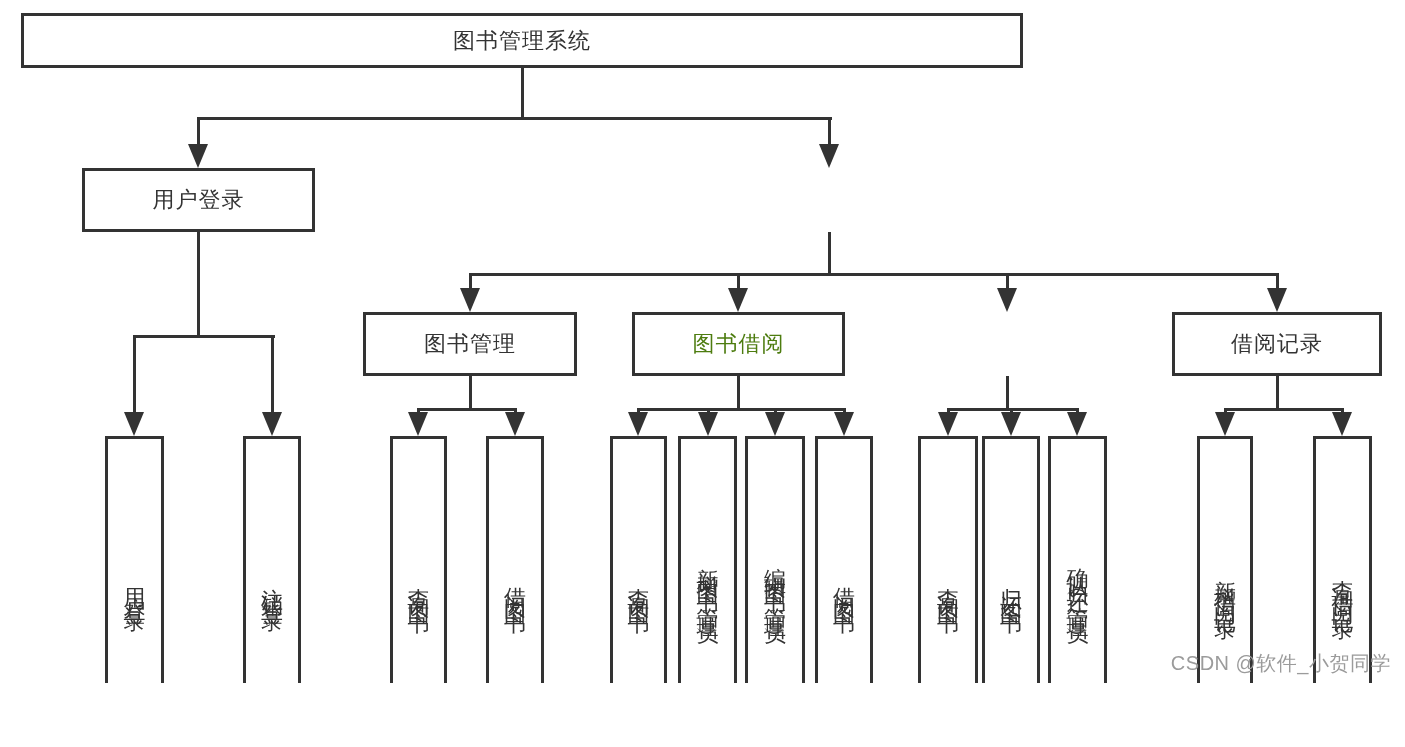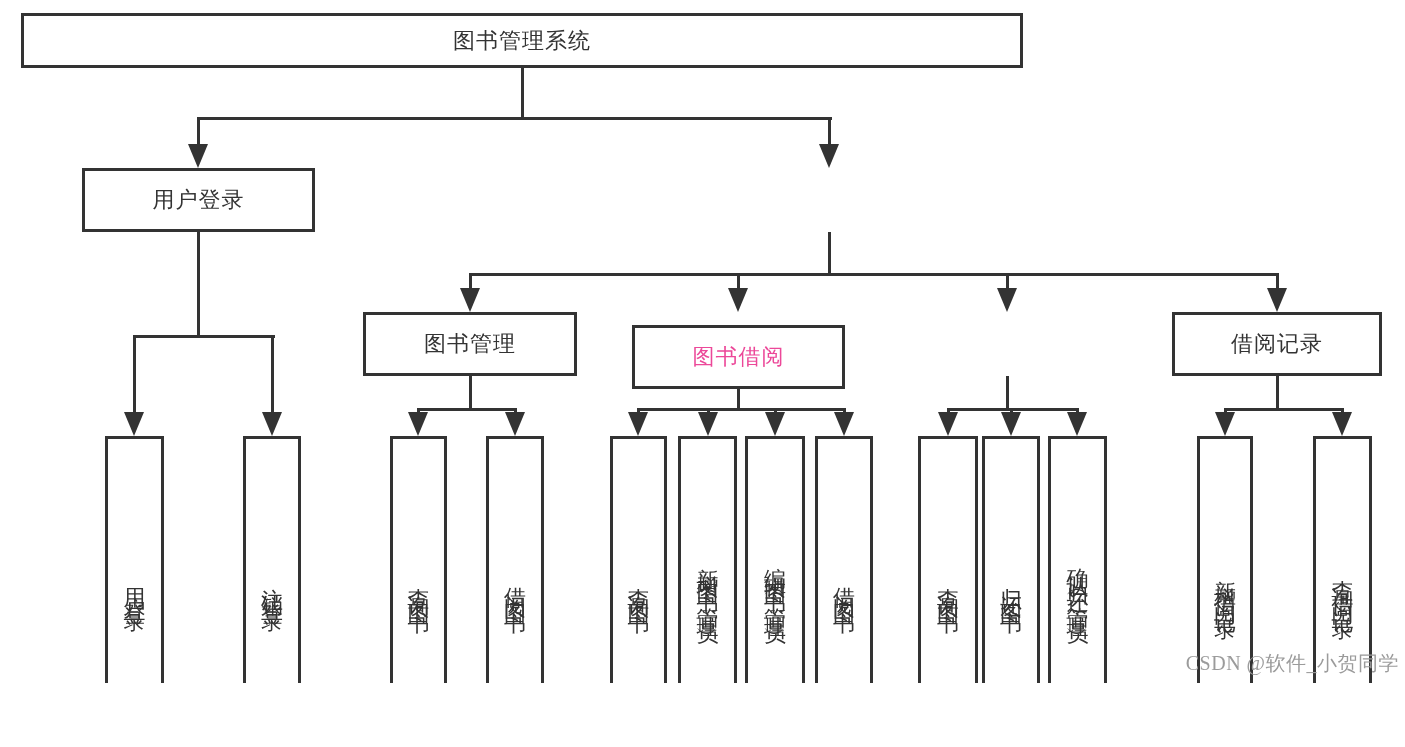--- a/index.html
+++ b/index.html
@@ -16,41 +16,41 @@
   .node.v{
     font-size:22px;
     writing-mode:vertical-rl;text-orientation:upright;
     letter-spacing:8px;line-height:1;
   }
   .ln{position:absolute;background:#333;z-index:1;}
   .ah{position:absolute;width:0;height:0;z-index:1;
       border-left:10px solid transparent;border-right:10px solid transparent;
       border-top:24px solid #333;}
   .watermark{
-    position:absolute;right:6px;bottom:6px;z-index:5;
-    font-size:20px;color:#9b9b9b;letter-spacing:0.5px;white-space:nowrap;font-family:Liberation Serif, serif;
+    position:absolute;right:14px;bottom:6px;z-index:5;
+    font-size:20px;color:#9b9b9b;letter-spacing:0.5px;white-space:nowrap;
   }
 </style>
 </head>
 <body>
 
 <div class="canvas">
 
   <div class="node h" style="left: 21px; top: 13px; width: 1002px; height: 55px; border-color: rgb(51, 51, 51); color: rgb(51, 51, 51); background: rgb(255, 255, 255);">
     <span>图书管理系统</span>
   </div>
 
   <div class="node h" style="left: 82px; top: 168px; width: 233px; height: 64px; border-color: rgb(51, 51, 51); color: rgb(51, 51, 51); background: rgb(255, 255, 255);">
     <span>用户登录</span>
   </div>
 
   <div class="node h" style="left: 363px; top: 312px; width: 214px; height: 64px; border-color: rgb(51, 51, 51); color: rgb(51, 51, 51); background: rgb(255, 255, 255);">
     <span>图书管理</span>
   </div>
-  <div class="node h" style="left: 632px; top: 325px; width: 213px; height: 64px; border-color: rgb(51, 51, 51); color: #ec4899; background: rgb(255, 255, 255);">
+  <div class="node h" style="left: 632px; top: 312px; width: 213px; height: 64px; border-color: rgb(51, 51, 51); color: #4d7c0f; background: rgb(255, 255, 255);">
     <span>图书借阅</span>
   </div>
   <div class="node h" style="left: 1172px; top: 312px; width: 210px; height: 64px; border-color: rgb(51, 51, 51); color: rgb(51, 51, 51); background: rgb(255, 255, 255);">
     <span>借阅记录</span>
   </div>
 
   <div class="node v" style="left: 105px; top: 436px; width: 59px; height: 300px; border-color: rgb(51, 51, 51); color: rgb(51, 51, 51); background: rgb(255, 255, 255);">
     <span>用户登录</span>
   </div>
   <div class="node v" style="left: 243px; top: 436px; width: 58px; height: 300px; border-color: rgb(51, 51, 51); color: rgb(51, 51, 51); background: rgb(255, 255, 255);">

